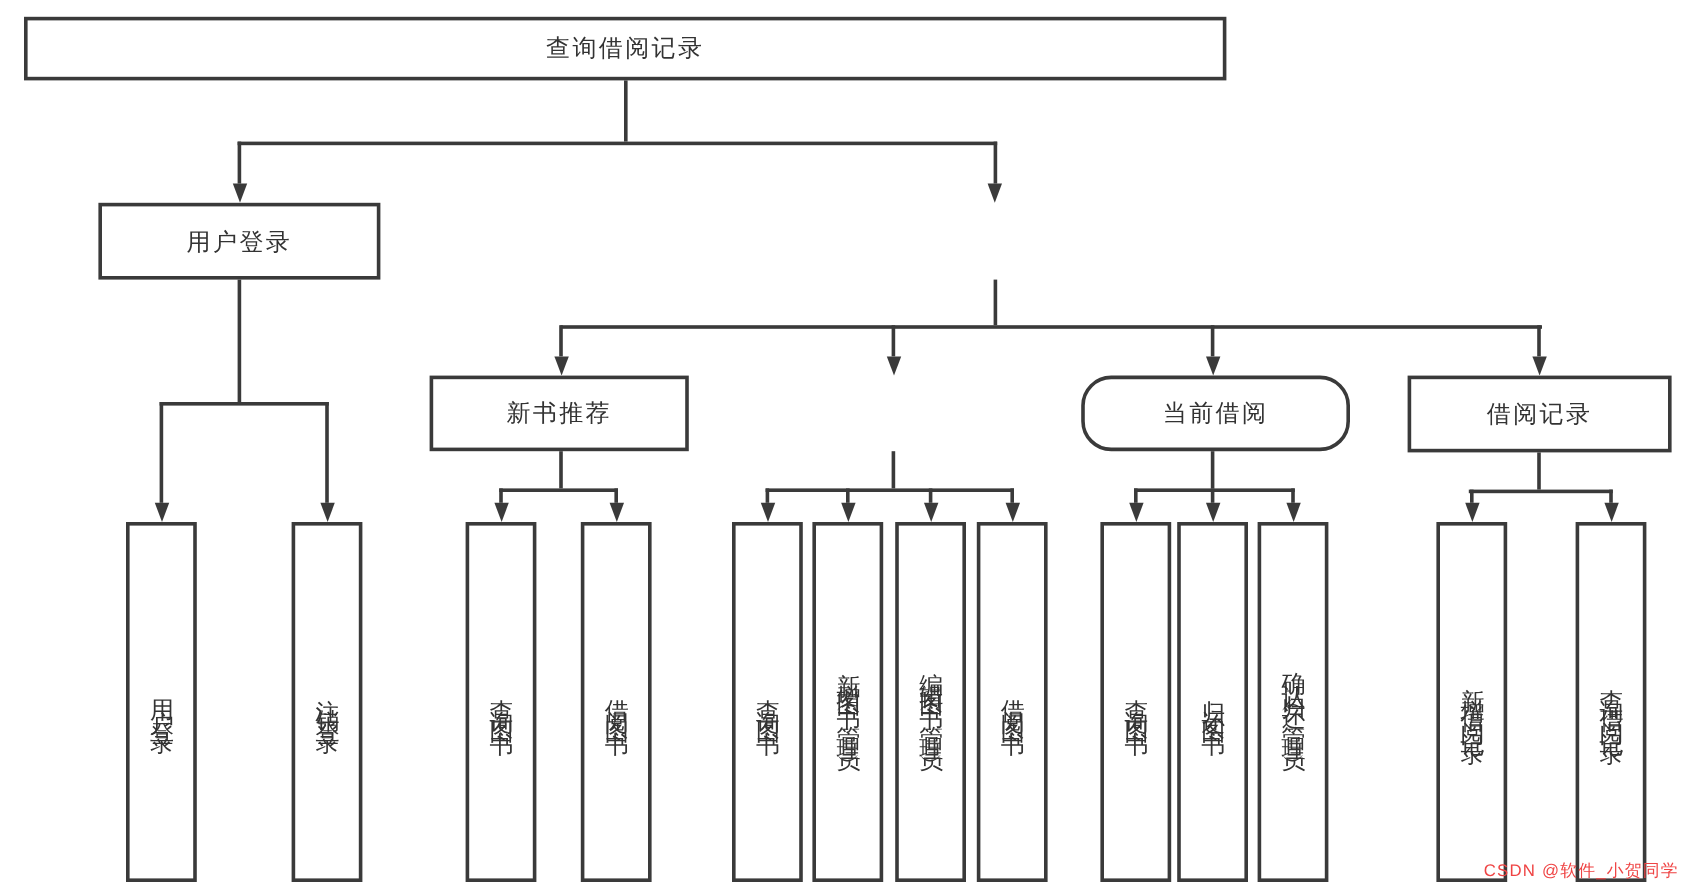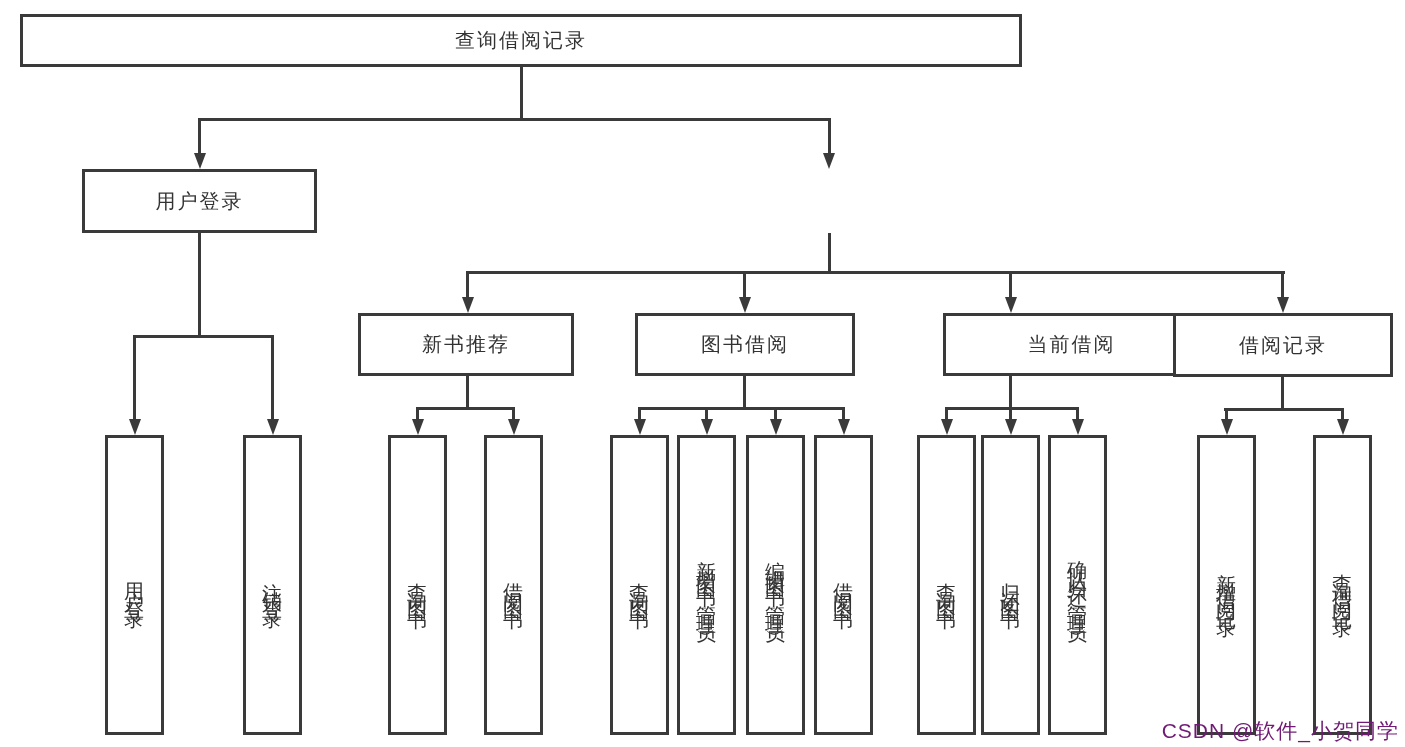--- a/index.html
+++ b/index.html
@@ -54,22 +54,22 @@
     width: 0;
     height: 0;
     border-left: 6px solid transparent;
     border-right: 6px solid transparent;
     border-top: 16px solid #3a3a3a;
   }
   .watermark {
     position: absolute;
     top: 717px;
     right: 6px;
-    color: #701a75;
-    font-size: 21px;
+    color: #ef4444;
+    font-size: 14px;
     letter-spacing: 1px;
     white-space: nowrap;
   }
 </style>
 </head>
 <body>
 
 <div id="canvas">
 
   <div class="box" style="left:20px; top:14px; width:1002px; height:53px;">查询借阅记录</div>
@@ -101,22 +101,21 @@
     <div class="arrow" style="left:462px; top:297px;"></div>
     <div class="stub" style="left:743px; top:271px; height:26px;"></div>
     <div class="arrow" style="left:739px; top:297px;"></div>
     <div class="stub" style="left:1009px; top:271px; height:26px;"></div>
     <div class="arrow" style="left:1005px; top:297px;"></div>
     <div class="stub" style="left:1281px; top:271px; height:26px;"></div>
     <div class="arrow" style="left:1277px; top:297px;"></div>
   </div>
 
   <div class="box" style="left:358px; top:313px; width:216px; height:63px;">新书推荐</div>
-  <div class="box" style="left:635px; top:313px; width:220px; height:63px;">图书借阅</div>
-  <div class="box" style="left:943px; top:313px; width:257px; height:63px;">当前借阅</div>
+  <div class="box" style="left:901px; top:313px; width:224px; height:63px;border-radius:25px;">当前借阅</div>
   <div class="box" style="left:1173px; top:313px; width:220px; height:64px;">借阅记录</div>
 
   <div>
     <div class="vline" style="left:466px; top:376px; height:31px;"></div>
     <div class="hline" style="left:416px; top:407px; width:99px;"></div>
     <div class="stub" style="left:416px; top:407px; height:12px;"></div>
     <div class="arrow" style="left:412px; top:419px;"></div>
     <div class="stub" style="left:512px; top:407px; height:12px;"></div>
     <div class="arrow" style="left:508px; top:419px;"></div>
   </div>

